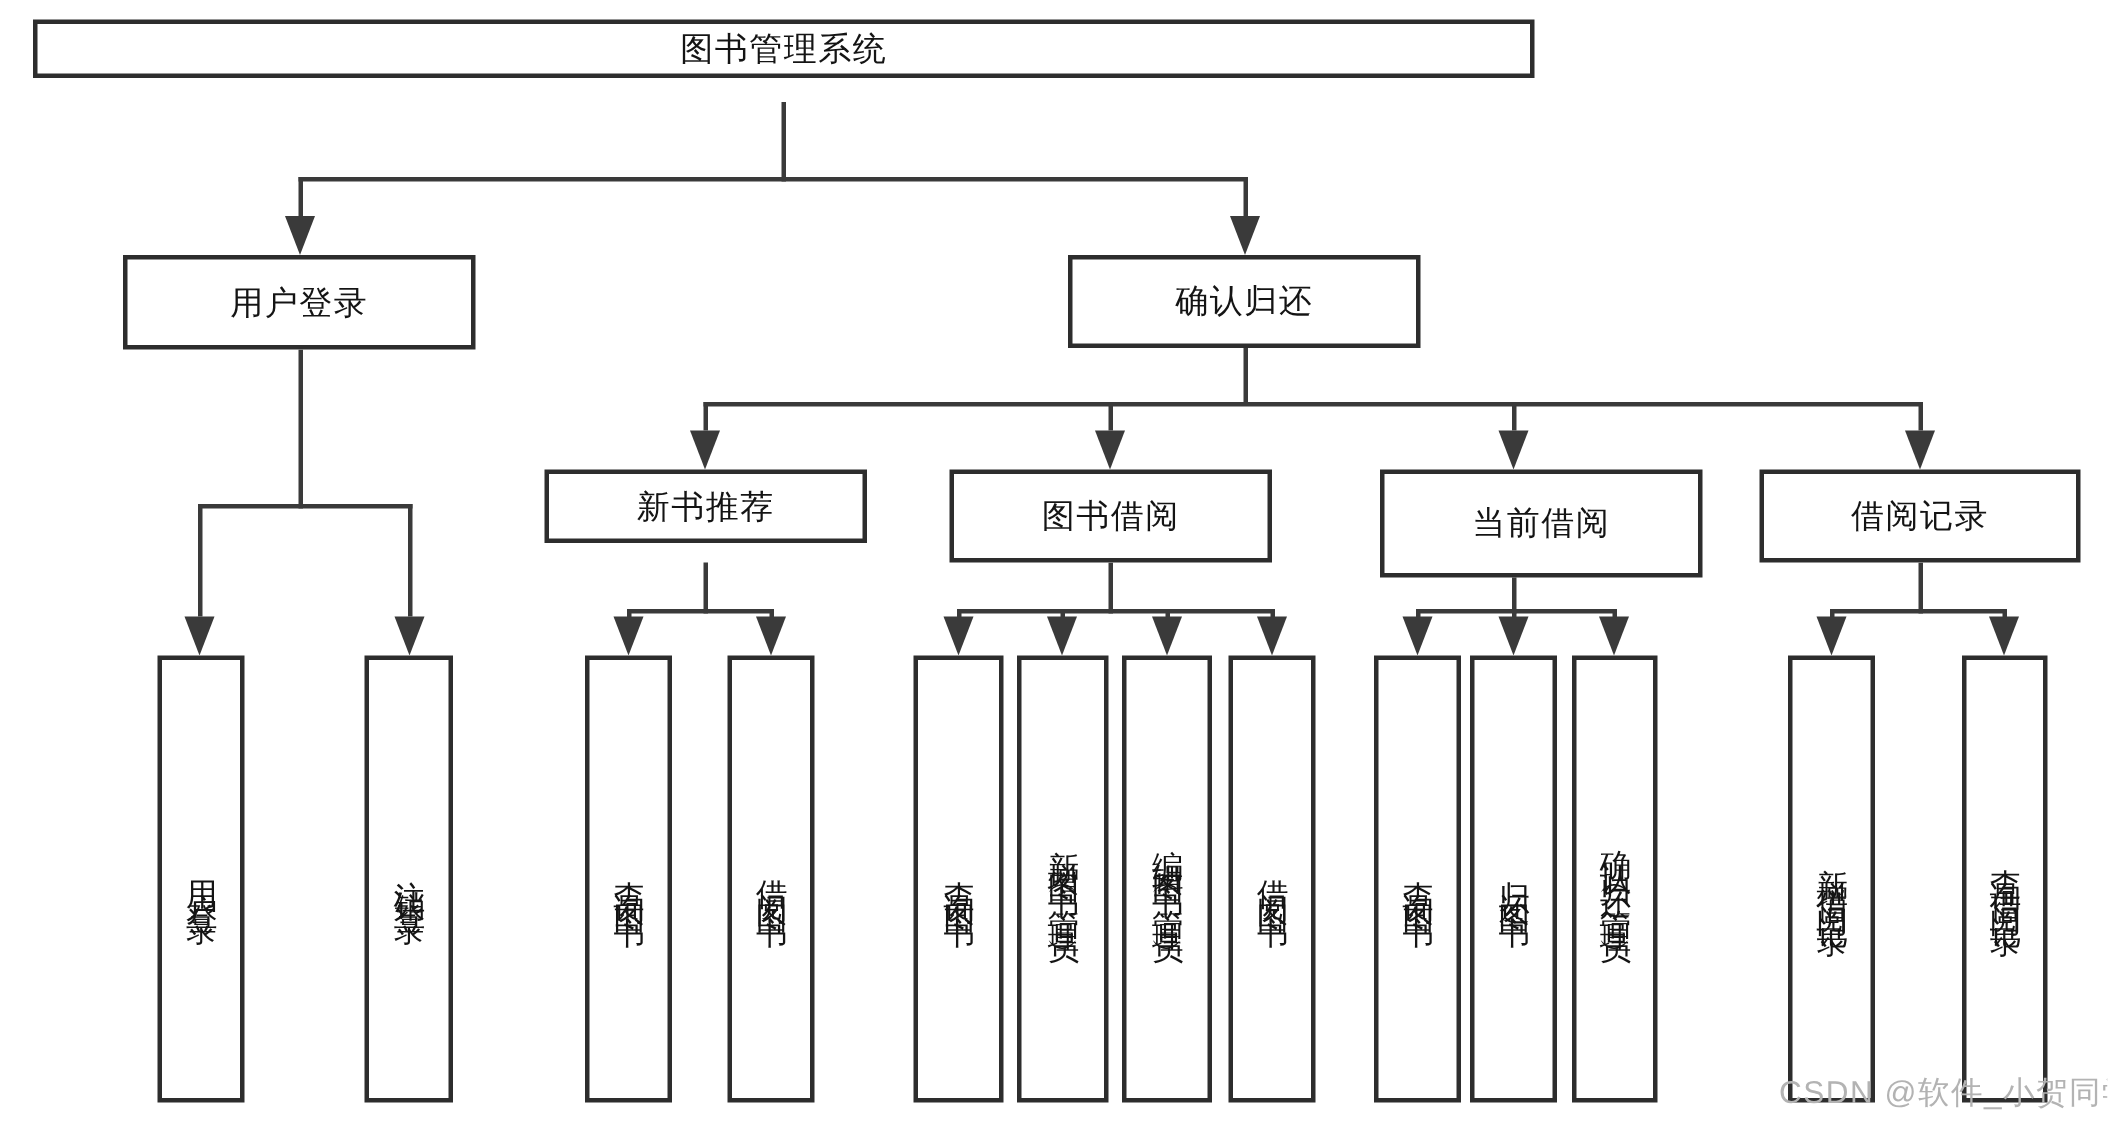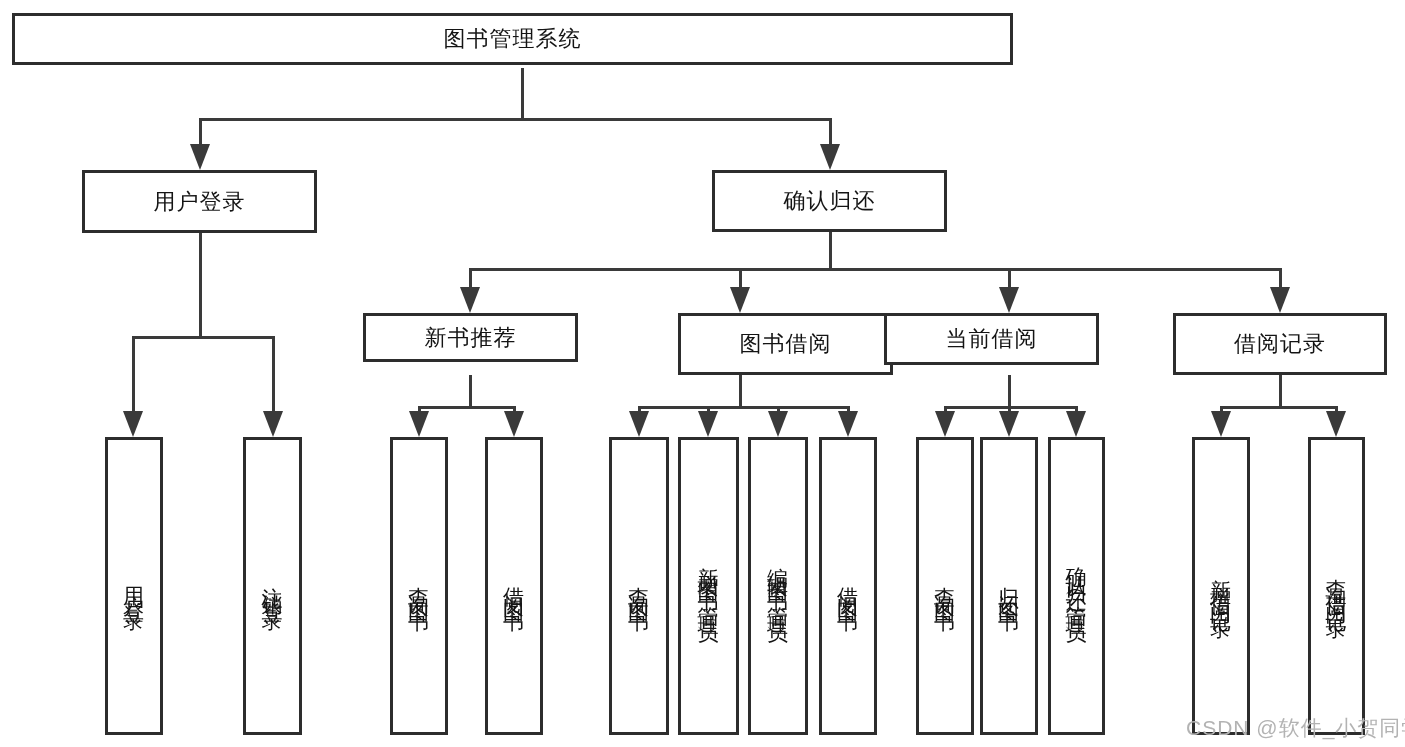--- a/index.html
+++ b/index.html
@@ -57,21 +57,21 @@
     letter-spacing: 1px;
     z-index: 3;
     white-space: nowrap;
   }
 </style>
 </head>
 <body>
 
 <div id="stage">
 
-  <div class="box" style="left:12px; top:13px; width:1001px; height:52px;">图书管理系统</div>
+  <div class="box" style="left:22px; top:13px; width:1001px; height:39px;">图书管理系统</div>
 
   <div class="vl" style="left:521px; top:68px; height:53px;"></div>
   <div class="hl" style="left:199px; top:118px; width:633px;"></div>
 
   <div class="vl" style="left:199px; top:118px; height:26px;"></div>
   <div class="ah" style="left:190px; top:144px;"></div>
   <div class="vl" style="left:829px; top:118px; height:26px;"></div>
   <div class="ah" style="left:820px; top:144px;"></div>
 
   <div class="box" style="left:82px; top:170px; width:235px; height:63px;">用户登录</div>
@@ -89,22 +89,22 @@
   <div class="vl" style="left:469px; top:268px; height:19px;"></div>
   <div class="ah" style="left:460px; top:287px;"></div>
   <div class="vl" style="left:739px; top:268px; height:19px;"></div>
   <div class="ah" style="left:730px; top:287px;"></div>
   <div class="vl" style="left:1008px; top:268px; height:19px;"></div>
   <div class="ah" style="left:999px; top:287px;"></div>
   <div class="vl" style="left:1279px; top:268px; height:19px;"></div>
   <div class="ah" style="left:1270px; top:287px;"></div>
 
   <div class="box" style="left:363px; top:313px; width:215px; height:49px;">新书推荐</div>
-  <div class="box" style="left:633px; top:313px; width:215px; height:62px;margin-left:45px;">图书借阅</div>
-  <div class="box" style="left:884px; top:313px; width:215px; height:52px;font-family:Liberation Serif, serif;">当前借阅</div>
+  <div class="box" style="left:633px; top:313px; width:215px; height:62px;">图书借阅</div>
+  <div class="box" style="left:920px; top:313px; width:215px; height:72px;font-family:Liberation Serif, serif;">当前借阅</div>
   <div class="box" style="left:1173px; top:313px; width:214px; height:62px;">借阅记录</div>
 
   <div class="vl" style="left:469px; top:375px; height:34px;"></div>
   <div class="hl" style="left:418px; top:406px; width:98px;"></div>
   <div class="vl" style="left:418px; top:406px; height:7px;"></div>
   <div class="ah" style="left:409px; top:411px;"></div>
   <div class="vl" style="left:513px; top:406px; height:7px;"></div>
   <div class="ah" style="left:504px; top:411px;"></div>
 
   <div class="vl" style="left:739px; top:375px; height:34px;"></div>

